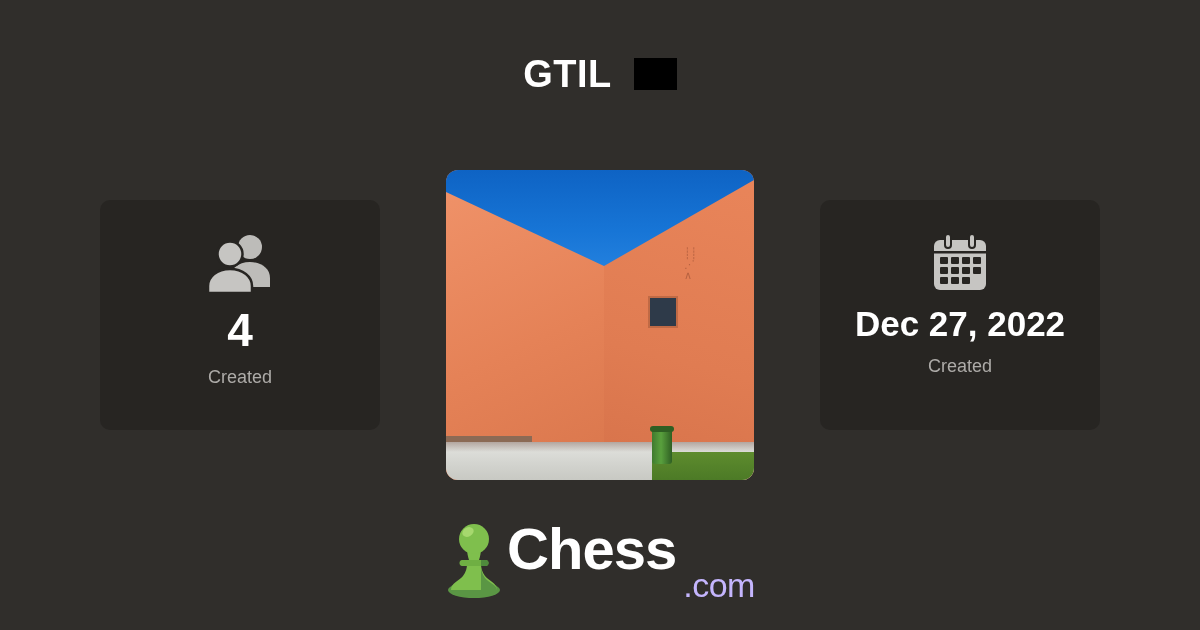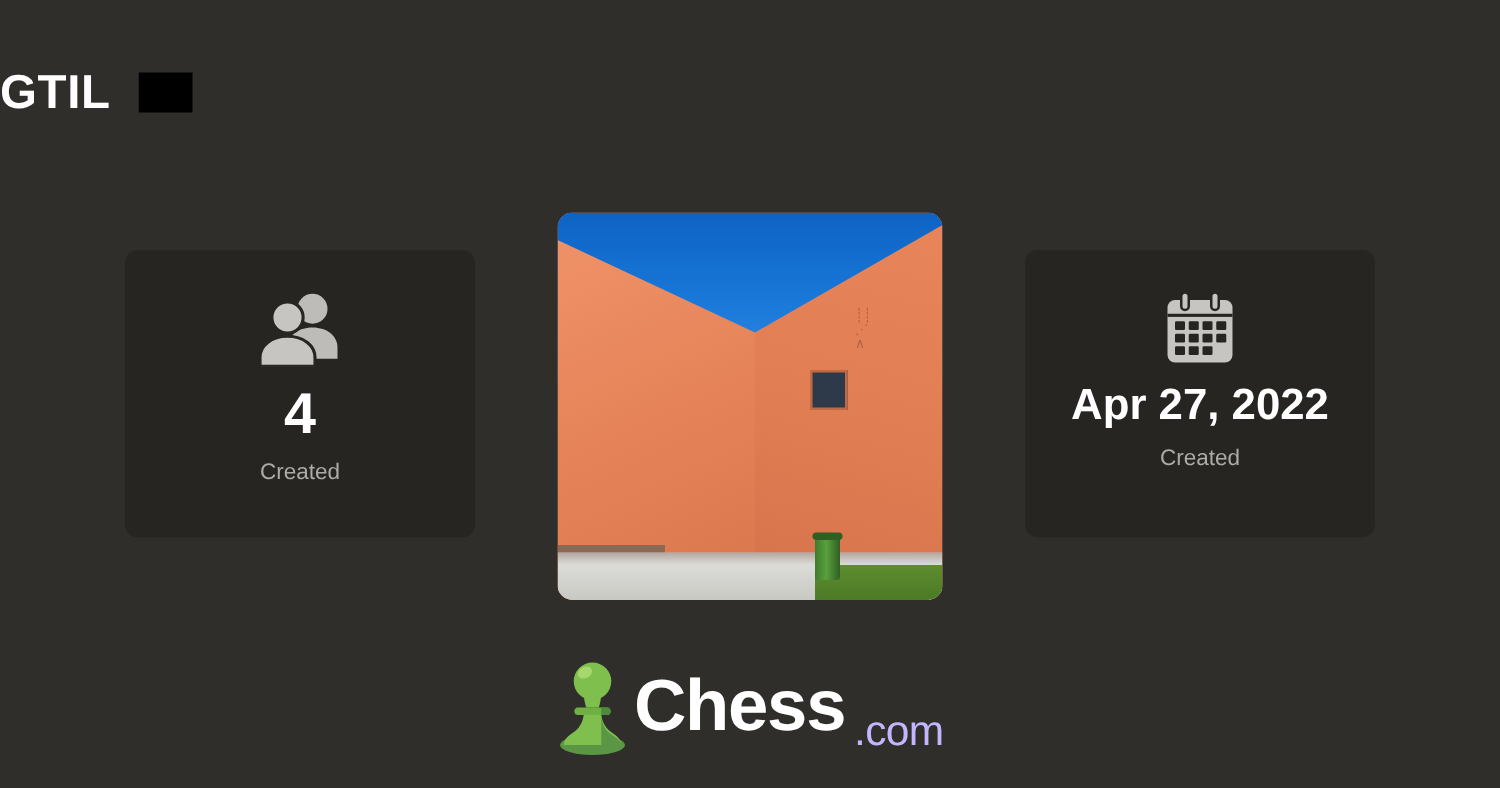--- a/index.html
+++ b/index.html
@@ -18,20 +18,21 @@
 
   
   .title-row {
     position: absolute;
     top: 48px;
     left: 0;
     width: 1200px;
     height: 52px;
     display: flex;
     align-items: center;
+    justify-content: center;
     gap: 22px;
   }
   .title-text {
     font-size: 38px;
     font-weight: bold;
     color: #FFFFFF;
     letter-spacing: 0.5px;
     line-height: 1;
   }
   .title-badge {
@@ -199,21 +200,20 @@
   }
 
   
   .logo {
     position: absolute;
     left: 0;
     top: 520px;
     width: 1200px;
     height: 90px;
     display: flex;
-    align-items: center;
     justify-content: center;
     gap: 6px;
   }
   .logo-pawn {
     width: 58px;
     height: 78px;
     display: block;
     flex: 0 0 auto;
     margin-right: -2px;
   }
@@ -303,21 +303,21 @@
         <rect x="9" y="34" width="8" height="7" rx="1"></rect>
         <rect x="20" y="34" width="8" height="7" rx="1"></rect>
         <rect x="31" y="34" width="8" height="7" rx="1"></rect>
         <rect x="42" y="34" width="8" height="7" rx="1"></rect>
         <rect x="9" y="44" width="8" height="7" rx="1"></rect>
         <rect x="20" y="44" width="8" height="7" rx="1"></rect>
         <rect x="31" y="44" width="8" height="7" rx="1"></rect>
       </g>
     </svg>
   </div>
-  <div class="card-value">Apr 27, 2022</div>
+  <div class="card-value">Dec 27, 2022</div>
   <div class="card-label">Created</div>
 </div>
 
 <div class="logo">
   <svg class="logo-pawn" viewBox="0 0 58 78">
 
     <ellipse cx="29" cy="70" rx="26" ry="8" fill="#5A9644"></ellipse>
     <path d="M6 70c0-7 8-9 12-14 3-4 4-8 4-12h14c0 4 1 8 4 12 4 5 12 7 12 14z" fill="#7FBF4D"></path>
 
     <path d="M17 40h24c1.5 0 2.5 1.4 2.5 3s-1 3-2.5 3H17c-1.5 0-2.5-1.4-2.5-3s1-3 2.5-3z" fill="#6FAF43"></path>

